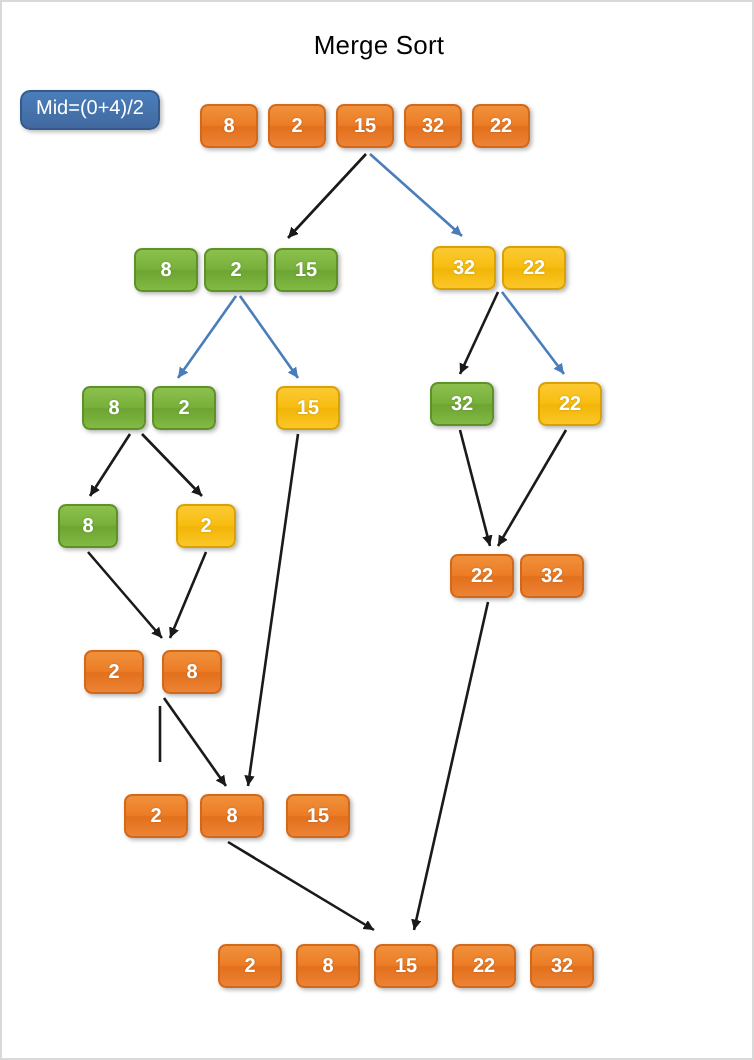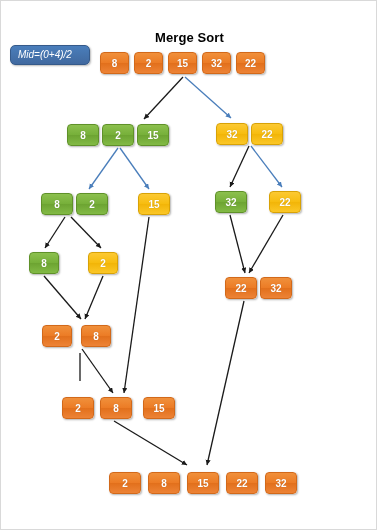--- a/index.html
+++ b/index.html
@@ -20,42 +20,41 @@
   #svg-layer {
     position: absolute;
     left: 0; top: 0;
     width: 377px;
     height: 530px;
     pointer-events: none;
   }
   .title {
     position: absolute;
     left: 0;
-    top: 29px;
+    top: 14px;
     width: 377px;
     text-align: center;
     font-size: 13px;
-    font-weight: bold;
+    font-weight: normal;
     color: #000000;
     letter-spacing: 0.1px;
   }
   .mid-label {
     position: absolute;
     left: 9px;
     top: 44px;
-    padding: 3px 17px 4px 7px;
+    padding: 3px 7px 4px 7px;
     border-radius: 5px;
     background: linear-gradient(to bottom, #4a7ebb 0%, #41699f 100%);
     border: 1px solid #355a8a;
     color: #ffffff;
     font-size: 10px;
     line-height: 11px;
     white-space: nowrap;
     box-shadow: 1px 1px 2px rgba(0,0,0,0.28);
-    font-style: italic;
   }
   .node {
     position: absolute;
     height: 22px;
     border-radius: 4px;
     color: #ffffff;
     font-size: 10px;
     font-weight: bold;
     display: flex;
     align-items: center;

